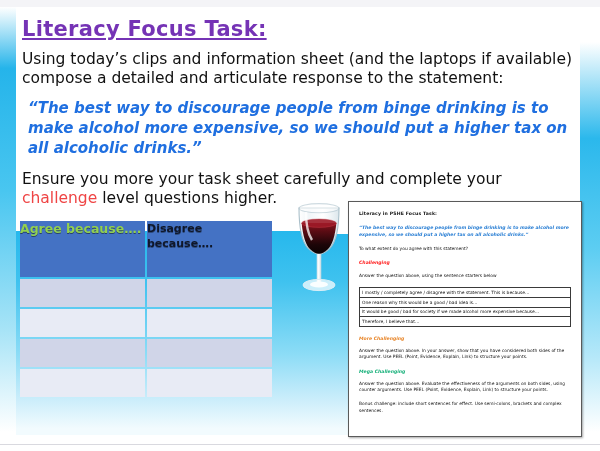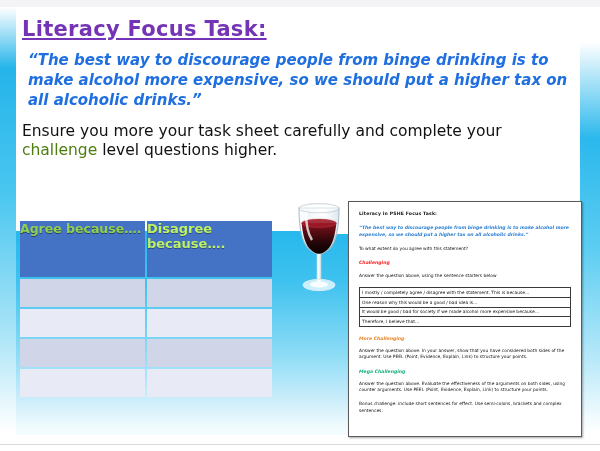--- a/index.html
+++ b/index.html
@@ -78,43 +78,43 @@
     font-family:"DejaVu Sans",sans-serif;
     font-size:15px;line-height:20px;
     font-style:italic;font-weight:bold;color:#1f6fe0;
     margin:4px 0 12px 6px;
   }
   .para2{
     font-family:"DejaVu Sans",sans-serif;
     font-size:15.5px;line-height:19px;color:#111111;
     margin:0;
   }
-  .hl-red{color:#4d7c0f;}
+  .hl-red{color:#ef4444;}
 
   
   .tbl{
     position:absolute;left:18px;top:212px;width:256px;
     border-collapse:separate;border-spacing:2px;
   }
   .tbl td{padding:0;vertical-align:top;}
   .th-cell{
     background:#4472c4;height:56px;width:124px;
     padding:4px 7px 0 7px;
     margin-top:21px;
   }
   .th-agree{
     font-family:"DejaVu Sans",sans-serif;
     font-size:12.5px;font-weight:bold;line-height:15px;
     color:#92d050;
     text-shadow:0 1px 0 rgba(0,0,0,.45);
   }
   .th-disagree{
     font-family:"DejaVu Sans",sans-serif;
-    font-size:13px;font-weight:bold;line-height:15px;
-    color:#bef264;
+    font-size:11px;font-weight:bold;line-height:15px;
+    color:#0f172a;
     text-shadow:0 1px 0 rgba(0,0,0,.35);
   }
   .row-a{background:#d0d5e8;height:28px;}
   .row-b{background:#e8ebf5;height:28px;}
 
   
   .glass{position:absolute;left:288px;top:196px;width:62px;height:100px;}
 
   
   .sheet{
@@ -177,20 +177,21 @@
   <div class="canvas">
 
     <div class="cyan-panel"></div>
     <div class="white-card"></div>
     <div class="white-notch"></div>
     <div class="left-bar"></div>
     <div class="right-bar"></div>
 
     <div class="txt">
       <div class="title">Literacy Focus Task:</div>
+      <p class="para">Using today’s clips and information sheet (and the laptops if available) compose a detailed and articulate response to the statement:</p>
       <p class="quote">“The best way to discourage people from binge drinking is to make alcohol more expensive, so we should put a higher tax on all alcoholic drinks.”</p>
       <p class="para2"><span>Ensure you more your task sheet carefully and complete your </span><span class="hl-red">challenge</span><span> level questions higher.</span></p>
     </div>
 
     <table class="tbl">
       <tbody>
           <tr>
         <td class="th-cell">
           <div class="th-agree">Agree because….</div>
         </td>

